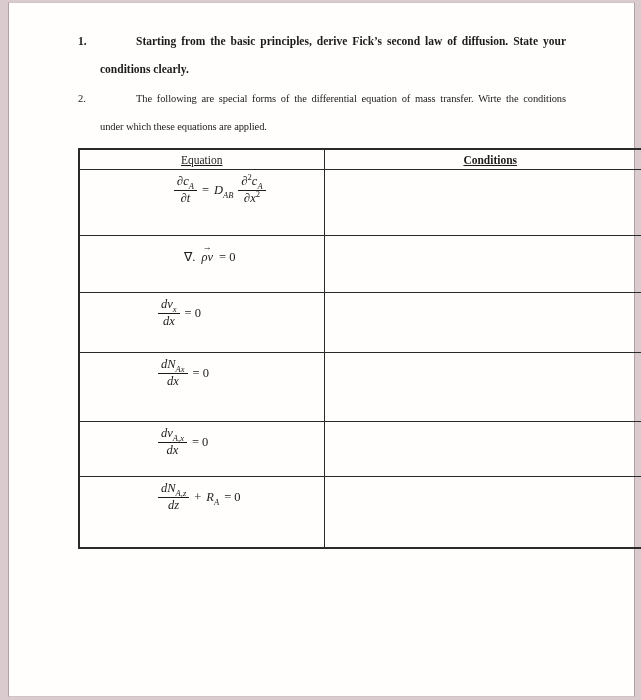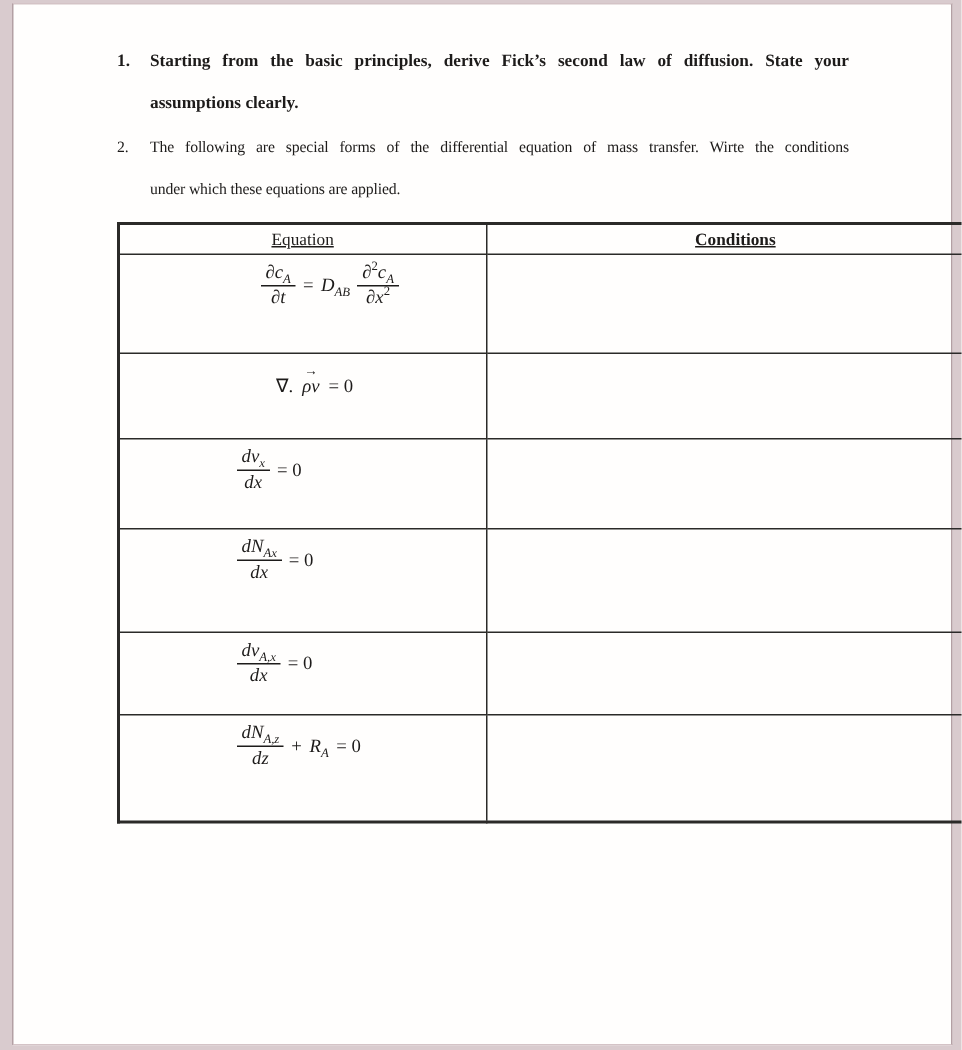--- a/index.html
+++ b/index.html
@@ -14,21 +14,21 @@
     background:#fffefd;
     border-left:1px solid #b3a0a4;border-right:1px solid #b3a0a4;
     border-top:1px solid #d4c3c6;border-bottom:1px solid #d4c3c6;
   }
   .content{position:absolute;left:69px;top:24px;}
 
   
   .question{display:flex;line-height:28px;}
   .qnum{width:22px;flex:none;}
   .qtext{width:466px;}
-  .jline{display:block;text-align:justify;text-align-last:justify;max-height:28px;overflow:hidden;}
+  .jline{display:block;text-align:justify;text-align-last:justify;max-height:28px;overflow:hidden;margin-left:36px;}
   .pline{display:block;}
   .q1{font-weight:bold;font-size:11.5px;}
   .q2{font-size:10.5px;letter-spacing:-0.1px;margin-top:2px;}
 
   
   table.eq-table{
     border-collapse:collapse;table-layout:fixed;width:580px;margin-top:7px;font-family:Liberation Serif, serif;
   }
   table.eq-table{border:2px solid #2b2a28;}
   .eq-table th,.eq-table td{border:1px solid #2b2a28;}
@@ -60,21 +60,21 @@
 </head>
 <body>
 
 <div class="page">
   <div class="content">
 
     <div class="question q1">
       <span class="qnum">1.</span>
       <div class="qtext">
         <span class="jline">Starting from the basic principles, derive Fick’s second law of diffusion. State your</span>
-        <span class="pline">assumptions clearly.</span>
+        <span class="pline">conditions clearly.</span>
       </div>
     </div>
 
     <div class="question q2">
       <span class="qnum">2.</span>
       <div class="qtext">
         <span class="jline">The following are special forms of the differential equation of mass transfer. Wirte the conditions</span>
         <span class="pline">under which these equations are applied.</span>
       </div>
     </div>

